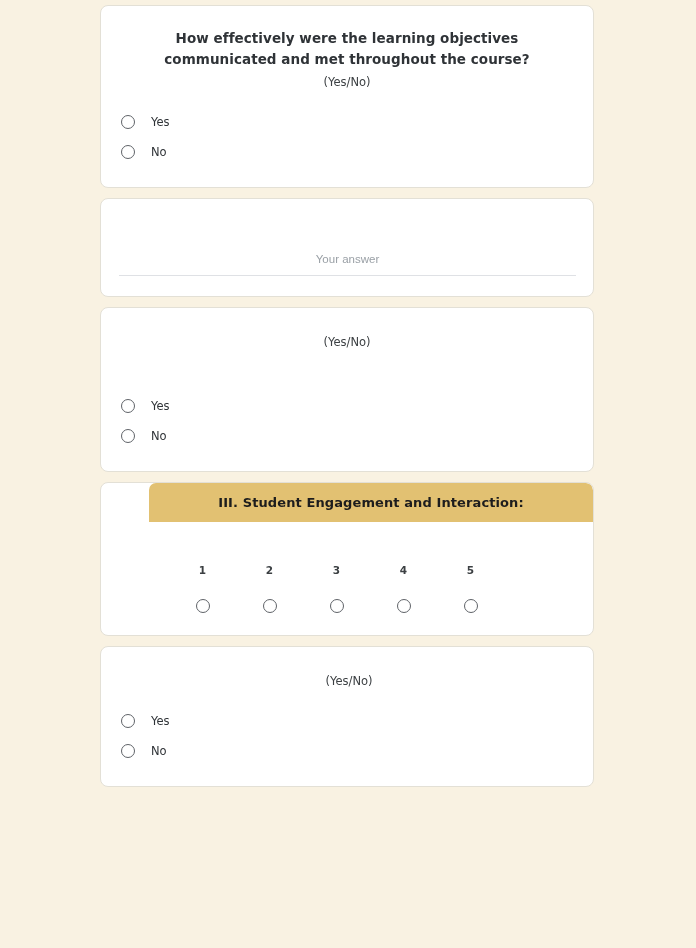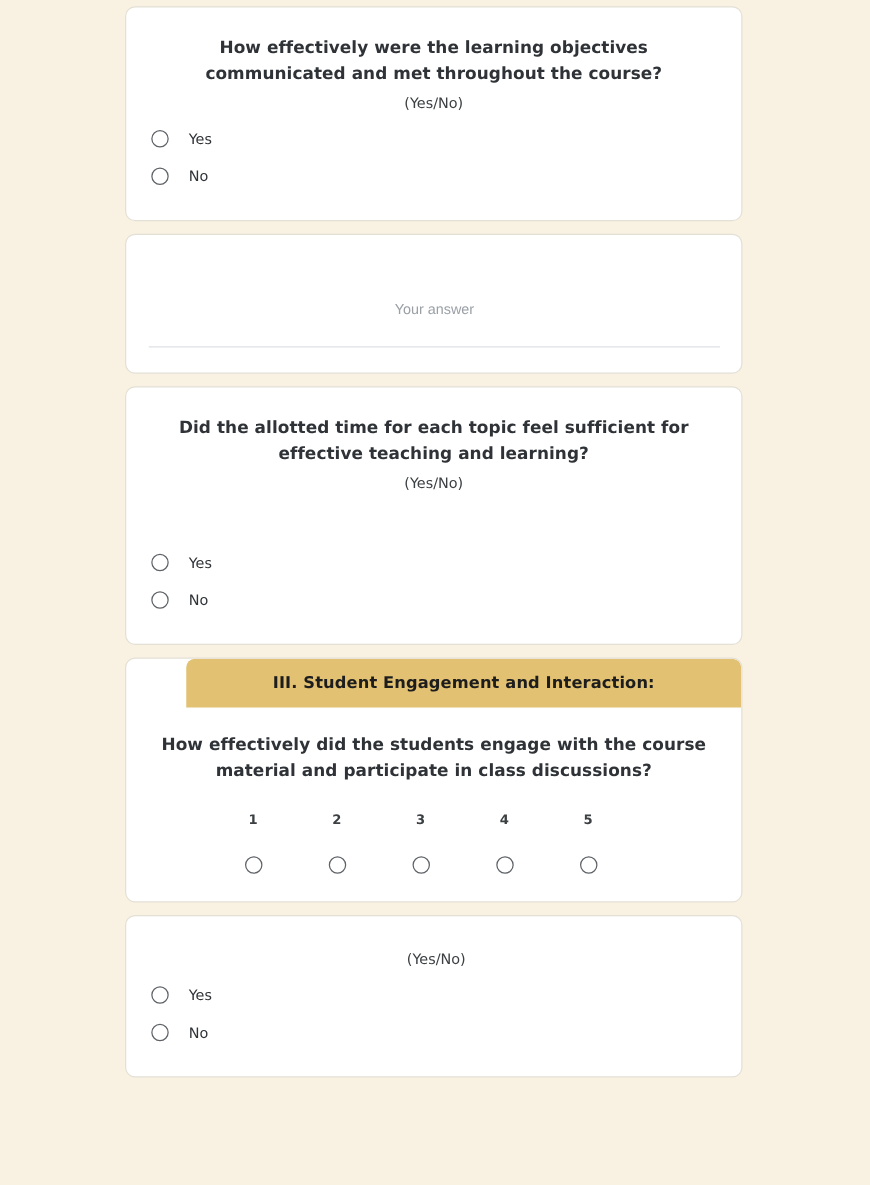--- a/index.html
+++ b/index.html
@@ -73,21 +73,21 @@
   .q-sub {
     font-family: "DejaVu Sans", "Liberation Sans", sans-serif;
     font-size: 11.5px;
     line-height: 17px;
     color: #3c4043;
     margin: 4px 0 0 0;
   }
   .q-sub.indent { padding-left: 4px; }
 
   .opt-list {
-    margin: 5px 0 0 0;
+    margin: 16px 0 0 0;
     padding: 0;
     list-style: none;
   }
   .opt-list.extra-gap { margin-top: 40px; }
 
   .opt-row {
     display: flex;
     align-items: center;
     height: 30px;
     margin: 0;
@@ -108,21 +108,21 @@
   .opt-label {
     font-family: "DejaVu Sans", "Liberation Sans", sans-serif;
     font-size: 11.5px;
     color: #2f3337;
     margin-left: 16px;
     line-height: 14px;
   }
 
   .answer-field {
     margin-top: 30px;
-    padding-bottom: 21px;
+    padding-bottom: 8px;
     border-bottom: 1px solid #dfe1e5;
     width: 457px;
   }
   .answer-placeholder {
     font-family: "Liberation Sans", "DejaVu Sans", sans-serif;
     font-size: 11.5px;
     color: #9aa0a6;
     line-height: 16px;
     display: block;
   }
@@ -176,38 +176,36 @@
       </ul>
     </div>
 
     <div class="q-card">
       <div class="answer-field">
         <span class="answer-placeholder">Your answer</span>
       </div>
     </div>
 
     <div class="q-card">
-      <p class="q-title">Did the allotted time for each topic feel sufficient for effective teaching and learning?</p>
       <p class="q-sub">(Yes/No)</p>
       <ul class="opt-list extra-gap">
         <li class="opt-row">
           <span class="radio"></span>
           <span class="opt-label">Yes</span>
         </li>
         <li class="opt-row">
           <span class="radio"></span>
           <span class="opt-label">No</span>
         </li>
       </ul>
     </div>
 
     <div class="q-card has-banner">
       <div class="section-banner">III. Student Engagement and Interaction:</div>
       <div class="banner-body">
-        <p class="q-title">How effectively did the students engage with the course material and participate in class discussions?</p>
         <div class="rating-grid">
           <div class="rating-col">
             <span class="rating-num">1</span>
             <span class="rating-radio"></span>
           </div>
           <div class="rating-col">
             <span class="rating-num">2</span>
             <span class="rating-radio"></span>
           </div>
           <div class="rating-col">

